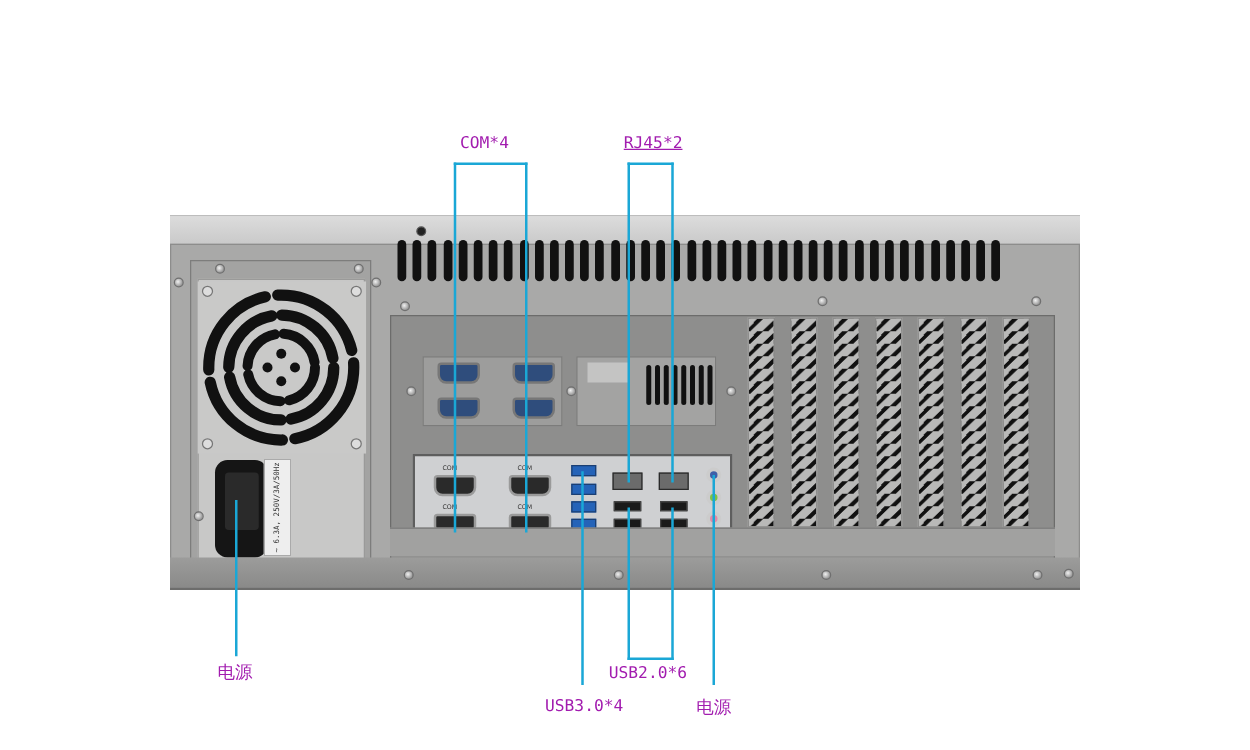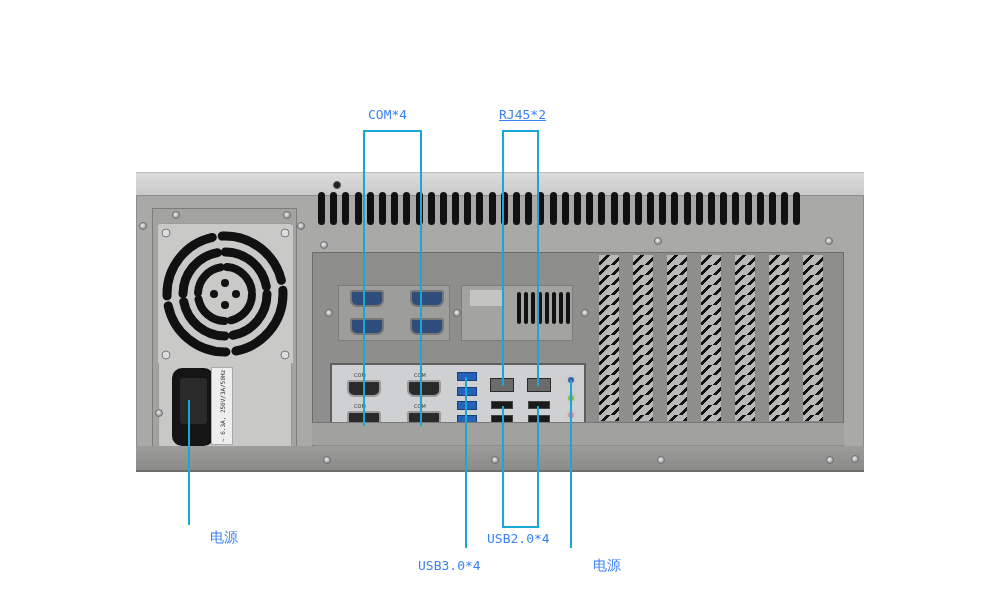--- a/index.html
+++ b/index.html
@@ -35,22 +35,22 @@
   .usb2{position:absolute;width:22px;height:8px;background:#1a1a1a;border:1px solid #444;box-sizing:border-box;}
   .jack{position:absolute;left:565px;width:12px;height:12px;border-radius:50%;box-sizing:border-box;border:3px solid #ccc;}
   
   .slots{left:598px;top:254px;width:230px;height:168px;display:flex;gap:12px;}
   .slot{flex:0 0 22px;background:#b9b9b8;border:1px solid #8a8a89;box-sizing:border-box;position:relative;overflow:hidden;
         background-image:repeating-linear-gradient(135deg,transparent 0 5px,#111 5px 8px,transparent 8px 10px);
         background-size:100% 10px;}
   .rail{left:312px;top:422px;width:532px;height:22px;background:#a1a1a0;border-top:1px solid #777;}
   
   .line{position:absolute;background:#1aa7d6;}
-  .label{position:absolute;font-size:13px;color:#3b82f6;white-space:nowrap;}
-  .label.cn{font-family:Liberation Sans, sans-serif;font-size:14px;margin-left:36px;}
+  .label{position:absolute;font-size:13px;color:#a21caf;white-space:nowrap;}
+  .label.cn{font-family:Liberation Sans, sans-serif;font-size:14px;}
 </style>
 </head>
 <body>
 
 <div class="abs chassis-top"></div>
 <div class="abs chassis"></div>
 <div class="abs vent-top">
   <span></span>
     <span></span>
     <span></span>
@@ -206,16 +206,16 @@
 <div class="line" style="left:502px;top:526px;width:37px;height:2px;"></div>
 
 <div class="line" style="left:465px;top:377px;width:2px;height:171px;"></div>
 
 <div class="line" style="left:570px;top:380px;width:2px;height:168px;"></div>
 
 <div class="line" style="left:188px;top:400px;width:2px;height:125px;"></div>
 
 <span class="label" style="left:368px;top:107px;">COM*4</span>
 <span class="label" style="left:499px;top:107px;text-decoration:underline;">RJ45*2</span>
-<span class="label" style="left:487px;top:531px;">USB2.0*4</span>
-<span class="label" style="left:418px;top:558px;">USB3.0*4</span>
+<span class="label" style="left:487px;top:531px;">USB2.0*6</span>
+<span class="label" style="left:436px;top:558px;">USB3.0*4</span>
 <span class="label cn" style="left:174px;top:529px;">电源</span>
 <span class="label cn" style="left:557px;top:557px;">电源</span>
 
 </body></html>

